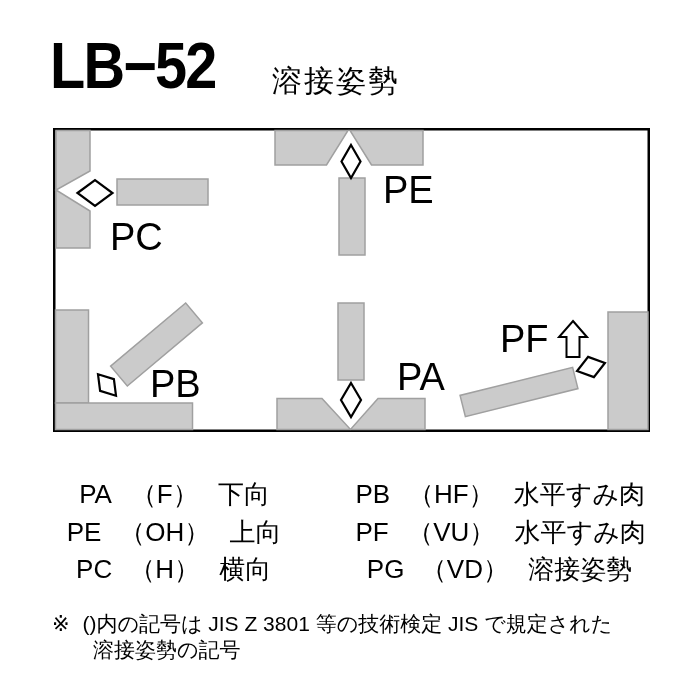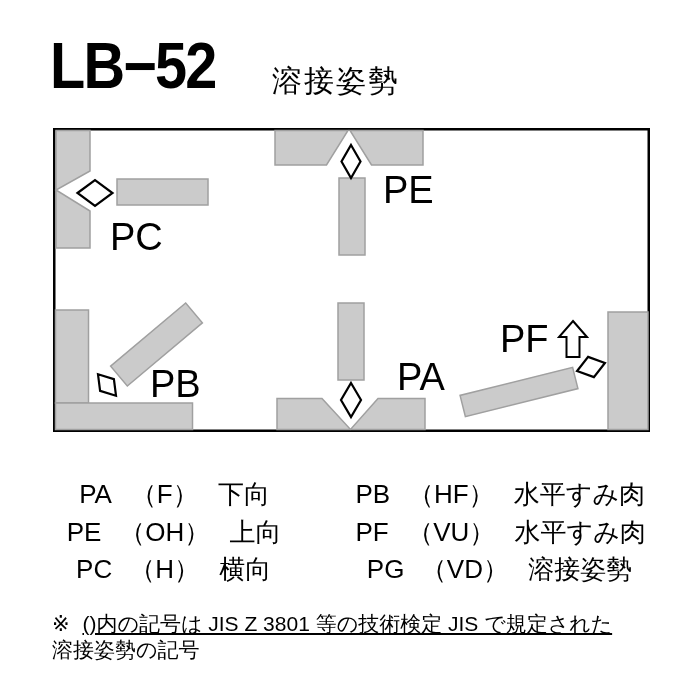--- a/index.html
+++ b/index.html
@@ -33,22 +33,22 @@
   .legend-left{left:64px;}
   .legend-right{left:352px;}
   .lg-code{display:inline-block;min-width:40px;}
   .lg-jis{display:inline-block;margin-left:8px;}
   .lg-name{display:inline-block;margin-left:12px;}
 
   
   .note{position:absolute;left:52px;top:611px;font-size:21px;line-height:26px;}
   .note-line1{white-space:nowrap;}
   .note-marker{display:inline-block;}
-  .note-text{display:inline-block;margin-left:7px;text-decoration:underline;}
-  .note-line2{white-space:nowrap;}
+  .note-text{display:inline-block;margin-left:7px;}
+  .note-line2{margin-left:41px;white-space:nowrap;}
 </style>
 </head>
 <body>
 
 <div class="page">
 
   <div class="title">LB−52</div>
   <div class="subtitle">溶接姿勢</div>
 
   <svg class="diagram" viewBox="0 0 597 304">

